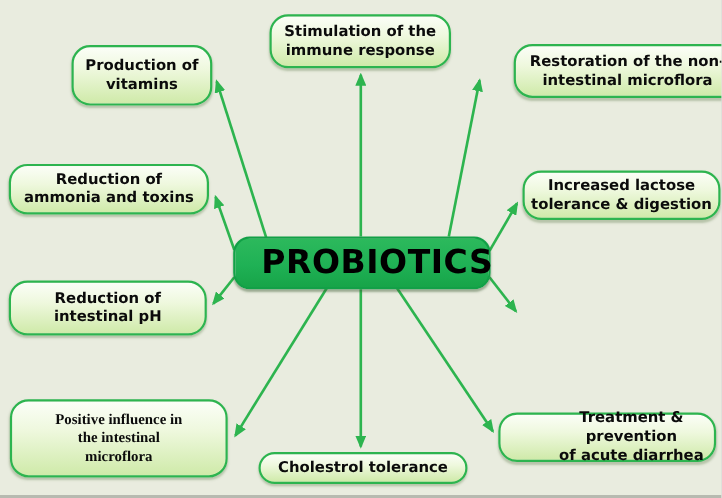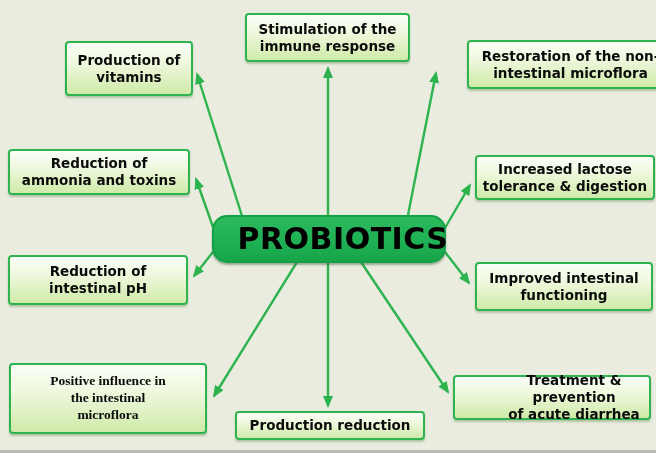--- a/index.html
+++ b/index.html
@@ -16,21 +16,21 @@
     box-sizing:border-box;
     display:flex;align-items:center;justify-content:center;
     text-align:center;
     white-space:pre-line;
     font-weight:700;
     font-size:13.5px;
     line-height:1.25;
     color:#0b0b0b;
     background:linear-gradient(180deg,#fbfef7 0%,#eef8dd 40%,#cfeaa9 100%);
     border:2.5px solid #2db44f;
-    border-radius:4px;
+    border-radius:17px;
     box-shadow:0 2px 2px rgba(90,120,70,.35);
     padding:2px 4px;
   }
   .node.center{
     background:linear-gradient(180deg,#2cb95c 0%,#1fb155 55%,#17a448 100%);
     border:2px solid #12a047;
     border-radius:15px;
     font-size:30px;
     letter-spacing:.5px;
     color:#000;
@@ -89,28 +89,26 @@
 
   <div class="node n-ammonia">Reduction of
 ammonia and toxins</div>
 
   <div class="node n-lactose">Increased lactose
 tolerance &amp; digestion</div>
 
   <div class="node n-ph">Reduction of
 intestinal pH</div>
 
-  <div class="node n-improved">Improved intestinal
-functioning</div>
 
   <div class="node n-positive">Positive influence in
 the intestinal
 microflora</div>
 
-  <div class="node n-cholestrol">Production reduction</div>
+  <div class="node n-cholestrol">Cholestrol tolerance</div>
 
   <div class="node n-treatment">Treatment &amp; prevention
 of acute diarrhea</div>
 
   <div class="node center n-center">PROBIOTICS</div>
 
   <div id="bottom-strip"></div>
 </div>
 
 </body></html>

